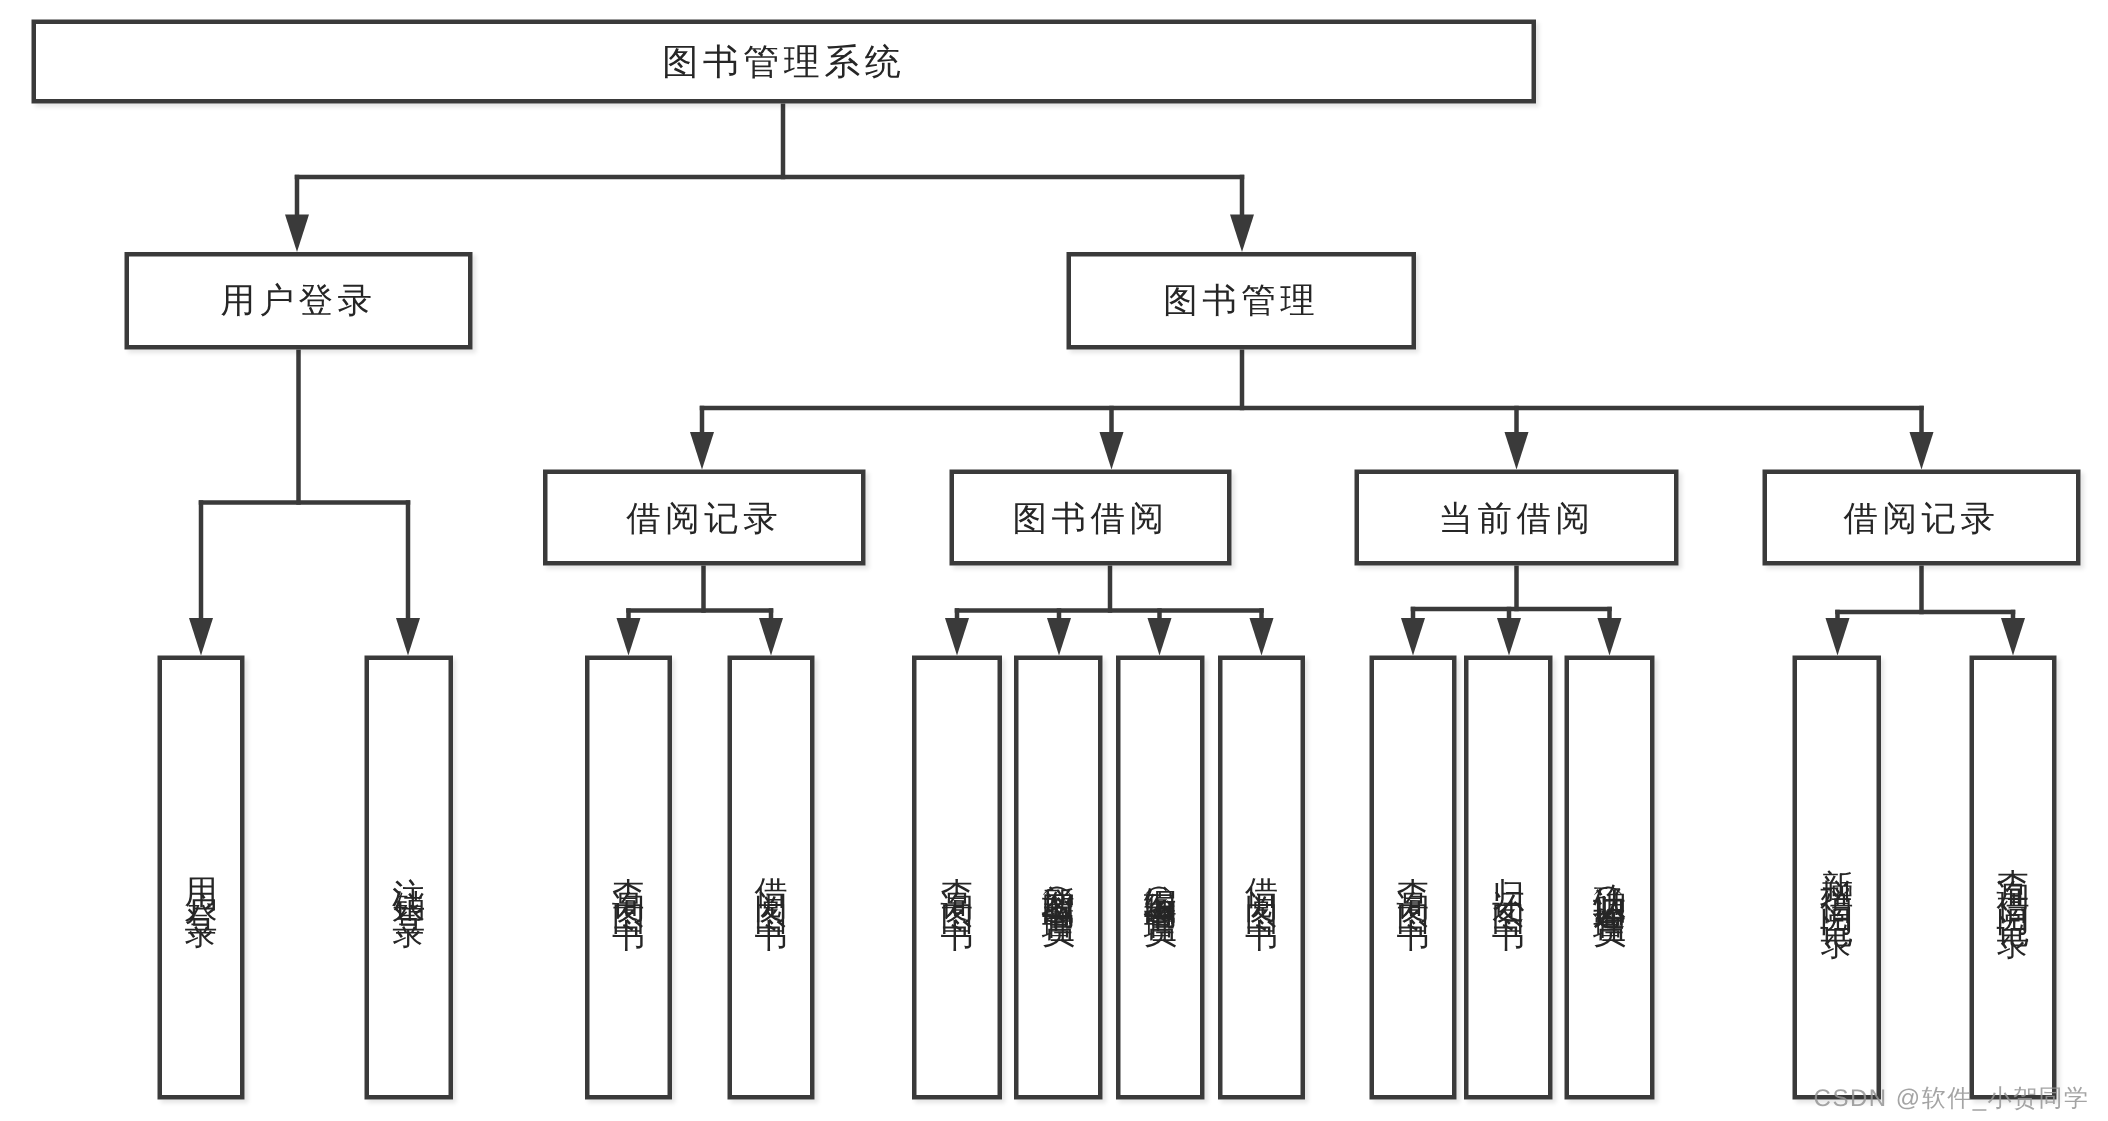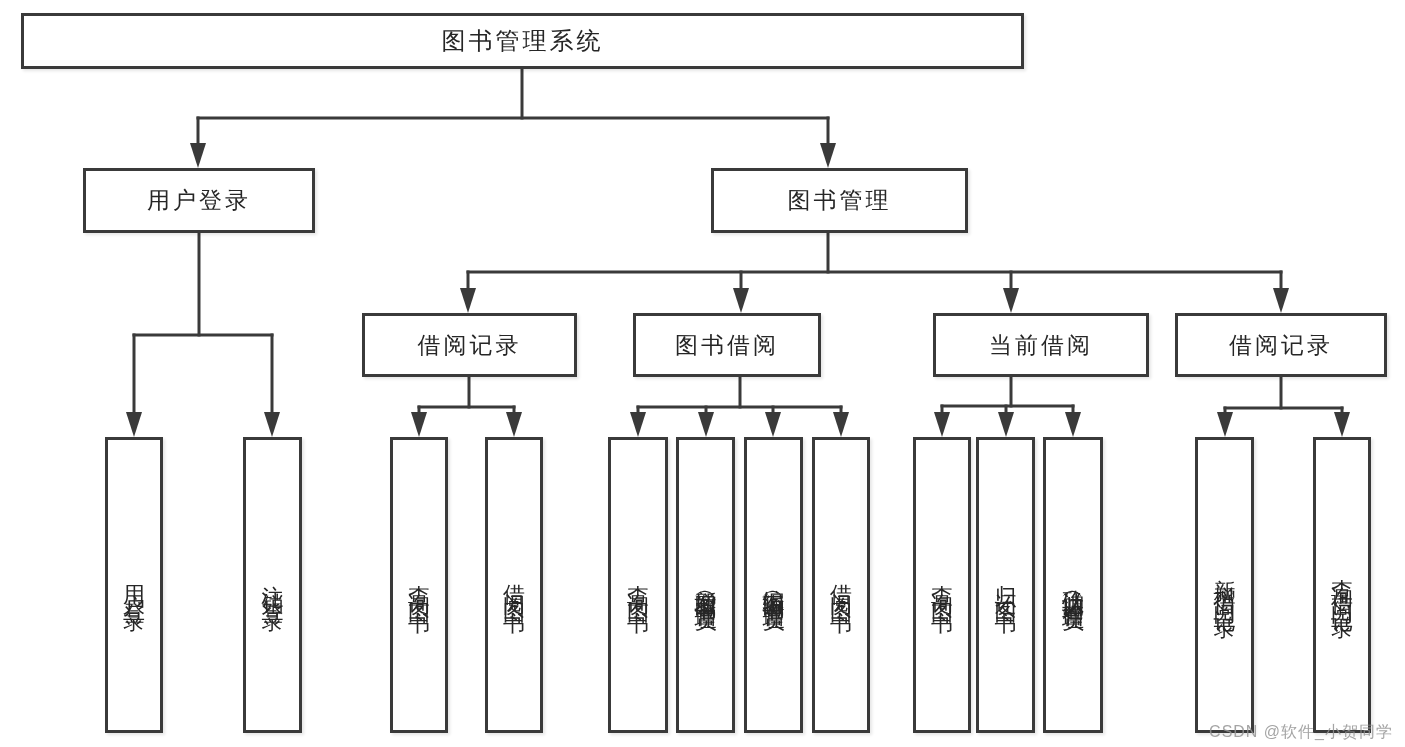--- a/index.html
+++ b/index.html
@@ -100,31 +100,31 @@
     </g>
   </svg>
 
   <div class="node root" style="left:21px;top:13px;width:1003px;height:56px;">
     <span class="h-label">图书管理系统</span>
   </div>
 
   <div class="node" style="left:83px;top:168px;width:232px;height:65px;">
     <span class="h-label">用户登录</span>
   </div>
-  <div class="node" style="left:711px;top:168px;width:257px;height:65px;">
+  <div class="node" style="left:711px;top:168px;width:233px;height:65px;">
     <span class="h-label">图书管理</span>
   </div>
 
   <div class="node" style="left:362px;top:313px;width:215px;height:64px;">
     <span class="h-label">借阅记录</span>
   </div>
   <div class="node" style="left:633px;top:313px;width:188px;height:64px;">
     <span class="h-label">图书借阅</span>
   </div>
-  <div class="node" style="left:903px;top:313px;width:216px;height:64px;margin-left:30px;">
+  <div class="node" style="left:903px;top:313px;width:216px;height:64px;">
     <span class="h-label">当前借阅</span>
   </div>
   <div class="node" style="left:1175px;top:313px;width:212px;height:64px;">
     <span class="h-label">借阅记录</span>
   </div>
 
   <div class="node v-node" style="left:105px;top:437px;width:58px;height:296px;">
     <span>用户登录</span>
   </div>
   <div class="node v-node" style="left:243px;top:437px;width:59px;height:296px;">

